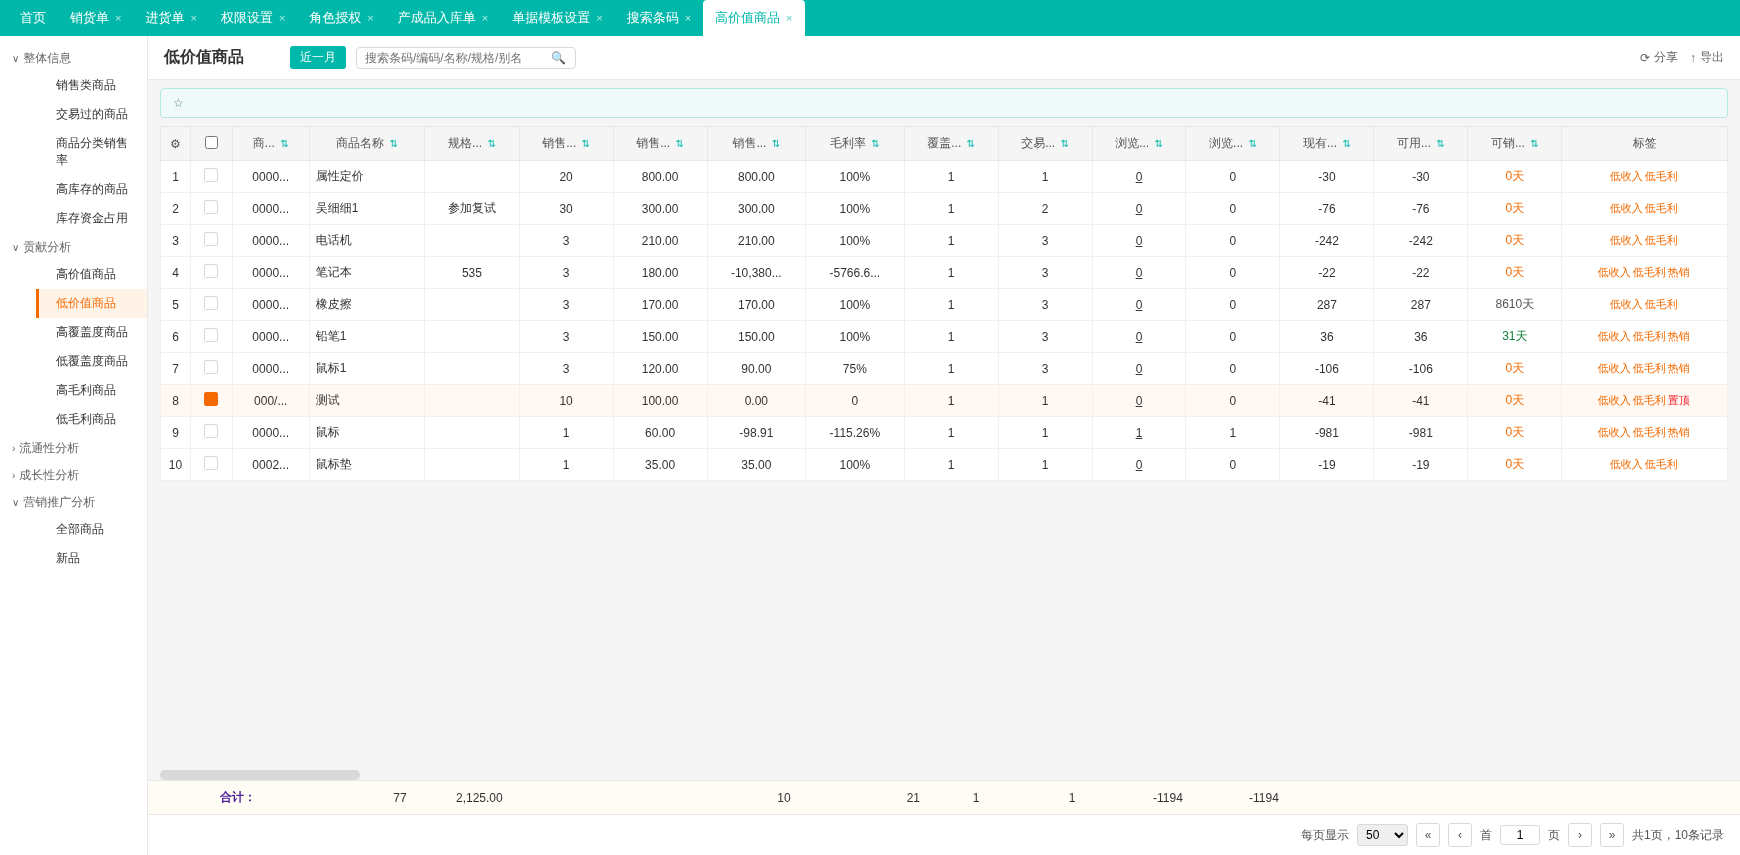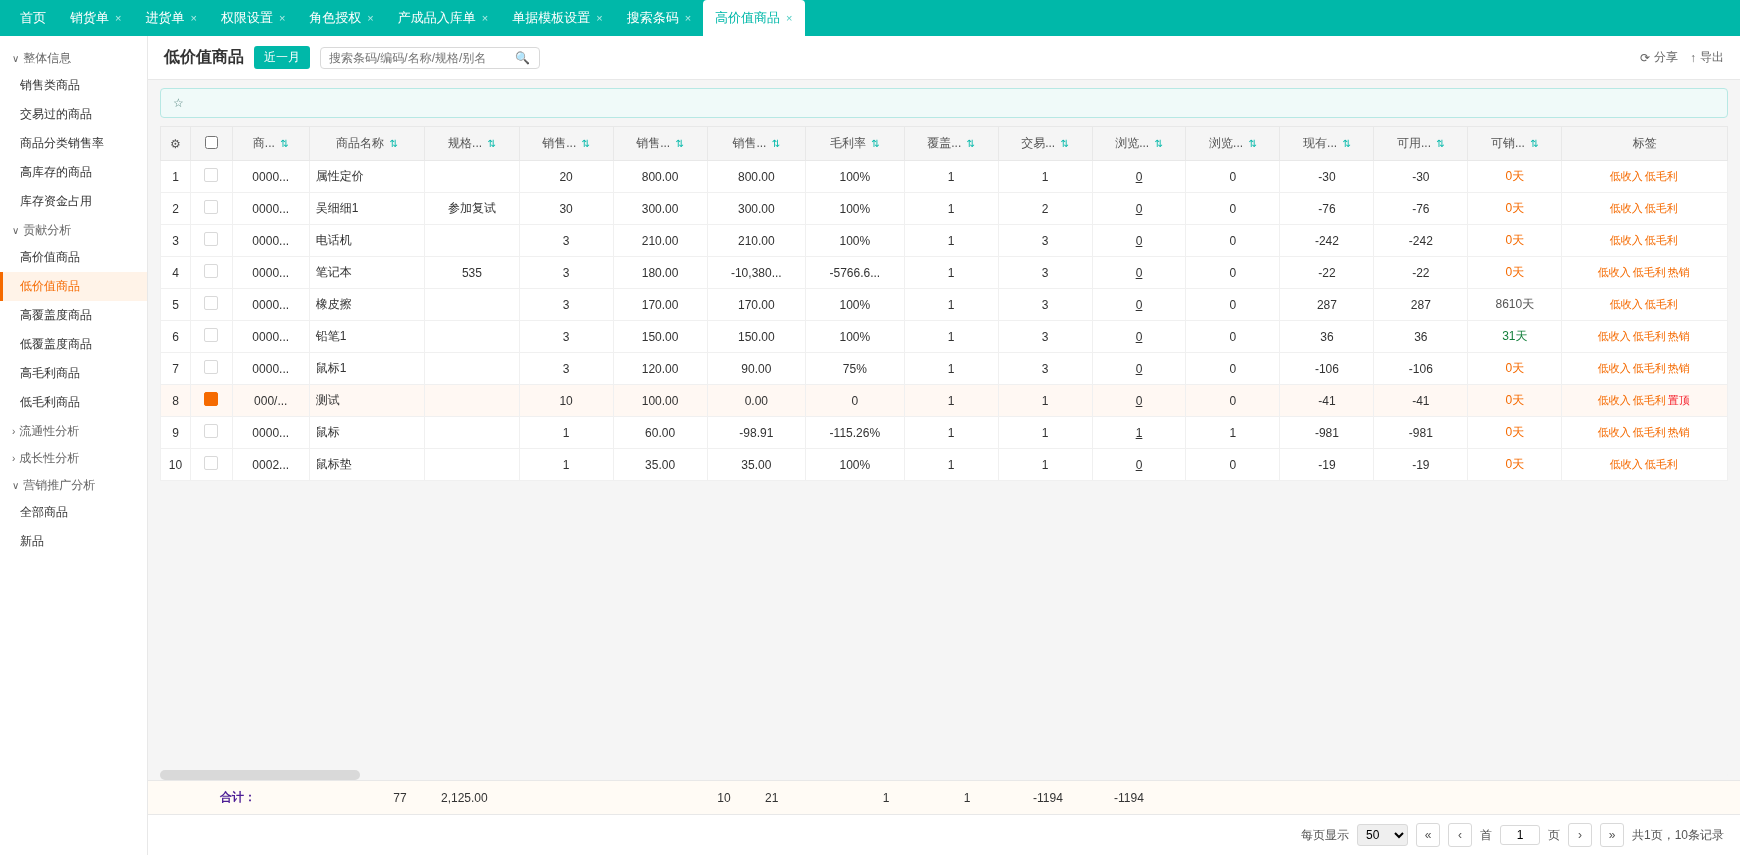--- a/index.html
+++ b/index.html
@@ -12,30 +12,30 @@
     .nav-item .close-x { margin-left: 6px; font-size: 11px; opacity: 0.7; }
     .nav-home { font-size: 13px; }
 
     
     .layout { display: flex; height: calc(855px - 36px); }
 
     
     .sidebar { width: 148px; background: #fff; border-right: 1px solid #e8e8e8; flex-shrink: 0; overflow-y: auto; padding: 8px 0; }
     .sidebar-group-title { color: #666; font-size: 12px; padding: 6px 12px 4px; display: flex; align-items: center; gap: 4px; }
     .sidebar-group-title .arrow { font-size: 10px; }
-    .sidebar-item { padding: 6px 12px 6px 20px; cursor: pointer; color: #333; font-size: 12px; }
+    .sidebar-item { padding: 6px 12px 6px 20px; cursor: pointer; color: #333; font-size: 12px; margin-left: 36px; }
     .sidebar-item.active { background: #fff3e8; color: #f56a00; border-left: 3px solid #f56a00; padding-left: 17px; }
 
     
     .main { flex: 1; display: flex; flex-direction: column; overflow: hidden; background: #f5f5f5; }
 
     
     .page-header { background: #fff; padding: 10px 16px; display: flex; align-items: center; gap: 10px; border-bottom: 1px solid #e8e8e8; }
     .page-title { font-size: 16px; font-weight: bold; color: #333; }
-    .period-btn { background: #00b8a9; color: #fff; border: none; border-radius: 3px; padding: 3px 10px; font-size: 12px; cursor: pointer; }
+    .period-btn { background: #00b8a9; color: #fff; border: none; border-radius: 3px; padding: 3px 10px; font-size: 12px; cursor: pointer; margin-left: 36px; }
     .search-box { display: flex; align-items: center; border: 1px solid #d9d9d9; border-radius: 4px; padding: 3px 8px; gap: 6px; width: 220px; }
     .search-box input { border: none; outline: none; font-size: 12px; width: 180px; color: #4d7c0f; }
     .search-icon { color: #00b8a9; }
     .header-actions { margin-left: auto; display: flex; gap: 12px; }
     .action-btn { color: #666; cursor: pointer; font-size: 12px; display: flex; align-items: center; gap: 4px; }
 
     
     .alert-bar { background: #f0faf9; border: 1px solid #b7e8e4; border-radius: 4px; margin: 8px 12px; padding: 7px 12px; color: #5c8a85; font-size: 12px; display: flex; align-items: center; gap: 6px; }
 
     
@@ -412,27 +412,27 @@
     </div>
 
     <div class="footer-scroll">
       <div class="scroll-thumb"></div>
     </div>
 
     <div class="footer-totals">
       <div class="total-label">
         <span>合计：</span>
       </div>
-      <div style="display:flex; gap:1px; align-items:center;">
+      <div style="display:flex; gap:16px; align-items:center;">
         <div style="width:80px; text-align:center;">77</div>
         <div style="width:80px; text-align:left;">2,125.00</div>
         <div style="width:80px; text-align:center;"></div>
         <div style="width:80px; text-align:center;"></div>
         <div style="width:80px; text-align:center;">10</div>
-        <div style="width:80px; text-align:left;">21</div>
+        <div style="width:80px; text-align:right;">21</div>
         <div style="width:80px; text-align:center;">1</div>
         <div style="width:80px; text-align:center;">1</div>
         <div style="width:80px; text-align:center;">-1194</div>
         <div style="width:80px; text-align:center;">-1194</div>
       </div>
     </div>
 
     <div class="pagination">
       <span>每页显示</span>
       <select class="page-size-select">

